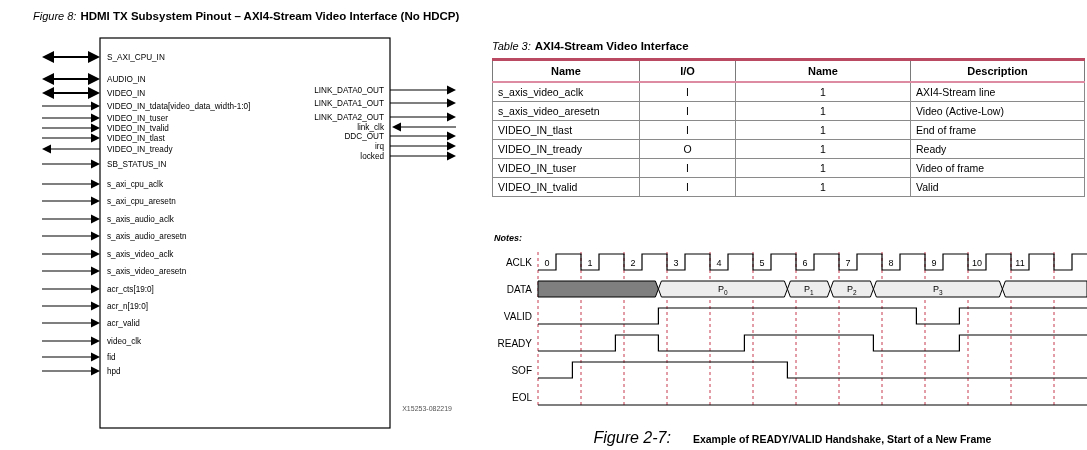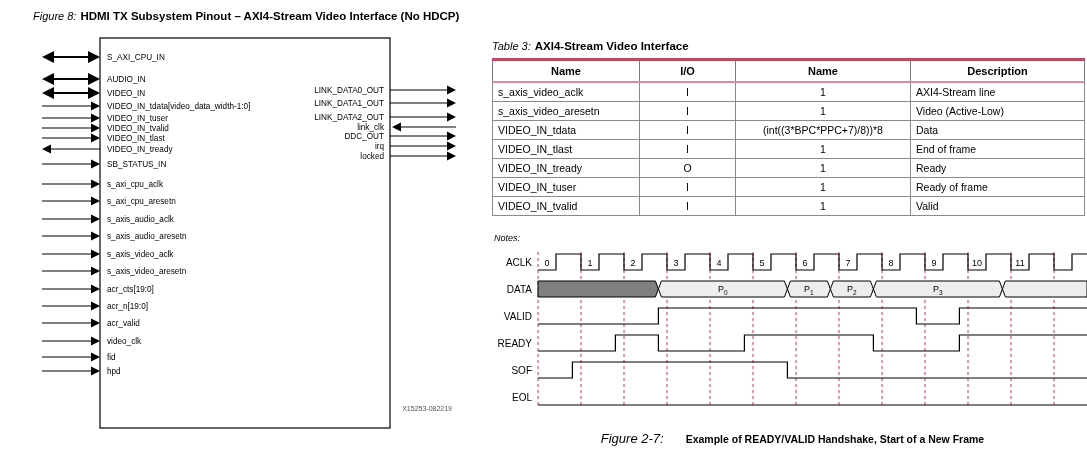--- a/index.html
+++ b/index.html
@@ -5,28 +5,28 @@
   *{margin:0;padding:0;box-sizing:border-box}
   html,body{background:#ffffff}
   body{font-family:"Liberation Sans",sans-serif;color:#000}
   .page{position:relative;width:1087px;height:450px;background:#fff;overflow:hidden}
   .caption{position:absolute;white-space:nowrap}
   .cap-label{font-style:italic;font-size:11px}
   .cap-title{font-weight:bold;font-size:11.5px;margin-left:4px}
   #fig8-cap{left:33px;top:6px}
   #tbl3-cap{left:492px;top:36px}
   #fig27-cap{left:498px;top:429px;width:589px;text-align:center}
-  #fig27-cap .cap-label{font-size:13px}
+  #fig27-cap .cap-label{font-size:16px}
   #fig27-cap .cap-title{font-size:10.5px;margin-left:22px}
   table#pin-table{position:absolute;left:492px;top:58px;width:592px;border-collapse:collapse;table-layout:fixed;background:#fff}
   #pin-table th{border:1px solid #7a7a7a;border-top:3px solid #b94a62;border-bottom:2px solid #dd8ba3;
     font-size:11px;font-weight:bold;text-align:center;padding:4px 0}
   #pin-table td{border:1px solid #8a8a8a;font-size:10.5px;padding:3px 5px;text-align:left}
   #pin-table td.center{text-align:center}
-  #notes{position:absolute;left:494px;top:233px;font-size:9px;font-weight:normal;font-style:italic}
+  #notes{position:absolute;left:494px;top:233px;font-size:9px;font-weight:bold;font-style:italic}
   svg{position:absolute}
   #block-svg{left:0;top:0}
   #timing-svg{left:498px;top:248px}
 </style>
 </head>
 <body>
 
 <div class="page">
 
   <div class="caption" id="fig8-cap">
@@ -151,42 +151,36 @@
           <td class="center">1</td>
           <td>AXI4-Stream line</td>
         </tr>
         <tr>
           <td>s_axis_video_aresetn</td>
           <td class="center">I</td>
           <td class="center">1</td>
           <td>Video (Active-Low)</td>
         </tr>
         <tr>
-          <td>VIDEO_IN_tdata</td>
-          <td class="center">I</td>
-          <td class="center">(int((3*BPC*PPC+7)/8))*8</td>
-          <td>Data</td>
-        </tr>
-        <tr>
           <td>VIDEO_IN_tlast</td>
           <td class="center">I</td>
           <td class="center">1</td>
           <td>End of frame</td>
         </tr>
         <tr>
           <td>VIDEO_IN_tready</td>
           <td class="center">O</td>
           <td class="center">1</td>
           <td>Ready</td>
         </tr>
         <tr>
           <td>VIDEO_IN_tuser</td>
           <td class="center">I</td>
           <td class="center">1</td>
-          <td>Ready of frame</td>
+          <td>Video of frame</td>
         </tr>
         <tr>
           <td>VIDEO_IN_tvalid</td>
           <td class="center">I</td>
           <td class="center">1</td>
           <td>Valid</td>
         </tr>
       </tbody>
   </table>
 

